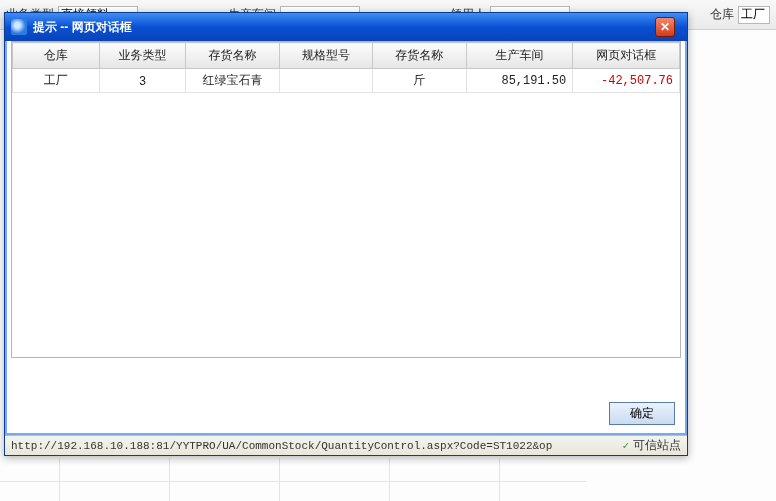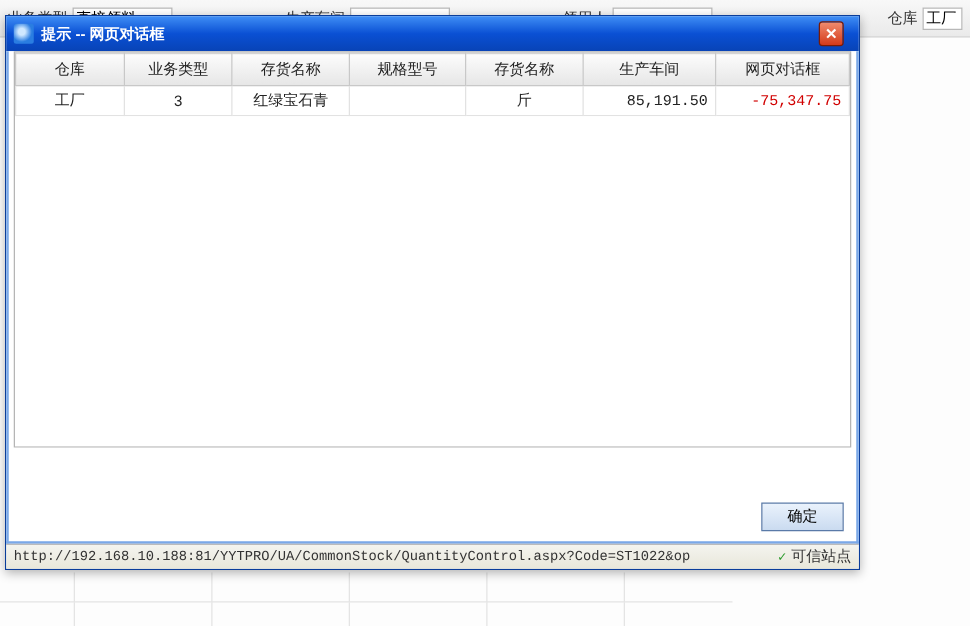--- a/index.html
+++ b/index.html
@@ -230,21 +230,21 @@
           </tr>
         </thead>
         <tbody>
           <tr>
             <td>工厂</td>
             <td>3</td>
             <td>红绿宝石青</td>
             <td></td>
             <td>斤</td>
             <td class="num">85,191.50</td>
-            <td class="num neg">-75,347.75</td>
+            <td class="num neg">-42,507.76</td>
           </tr>
         </tbody>
       </table>
       <div class="grid-fill"></div>
     </div>
 
     <div class="button-row">
       <button class="ok-btn">确定</button>
     </div>
   </div>

